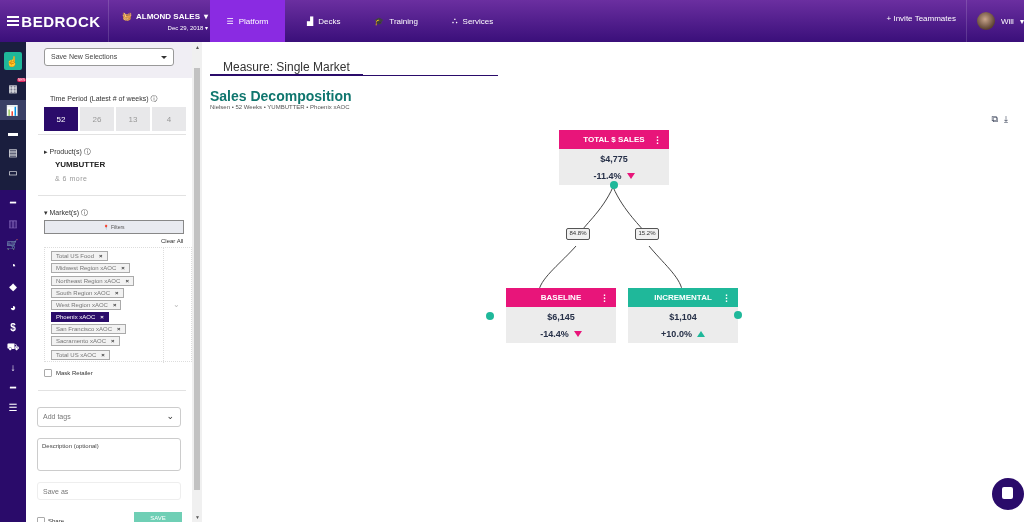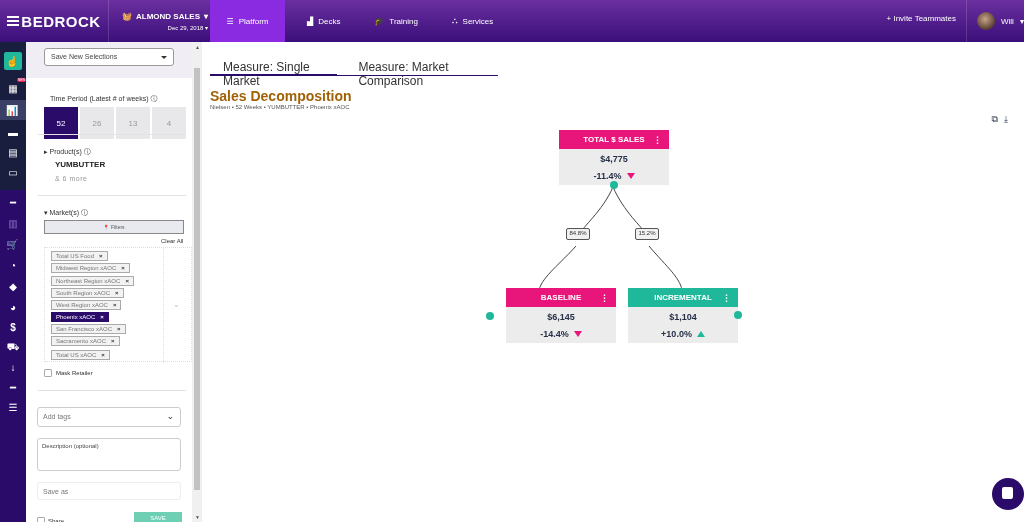--- a/index.html
+++ b/index.html
@@ -22,21 +22,21 @@
 .ri{position:absolute;left:4px;width:18px;height:16px;color:#fff;font-size:10px;display:flex;align-items:center;justify-content:center}
 .ri.sel{background:#1fb89a;border-radius:2px;height:18px}
 .ri.cur{background:#3a3f66;left:0;width:26px}
 .badge{position:absolute;right:-4px;top:-2px;background:#e0245e;color:#fff;font-size:3px;padding:0 1px;border-radius:2px}
 .panel{position:absolute;left:26px;top:42px;width:166px;height:480px;background:#fff}
 .panel .top{position:absolute;left:0;top:0;width:166px;height:36px;background:#f0eef4}
 .select1{position:absolute;left:18px;top:6px;width:130px;height:18px;border:1px solid #999;border-radius:3px;background:#fff;font-size:7px;color:#444;padding:4px 6px}
 .caret{position:absolute;right:6px;top:7px;width:0;height:0;border-left:3px solid transparent;border-right:3px solid transparent;border-top:3px solid #333}
 .lbl{position:absolute;font-size:7px;color:#333}
 .tp{position:absolute;left:18px;top:65px;display:flex;gap:2px}
-.tp div{width:34px;height:32px;background:#e8e8ea;font-size:8px;color:#999;display:flex;align-items:center;justify-content:center}
+.tp div{width:34px;height:24px;background:#e8e8ea;font-size:8px;color:#999;display:flex;align-items:center;justify-content:center}
 .tp div.on{background:#2a0b6a;color:#fff}
 .hr{position:absolute;left:12px;width:148px;border-top:1px solid #e2e2e2}
 .filters{position:absolute;left:18px;top:178px;width:140px;height:14px;border:1px solid #888;background:#e8eaf0;font-size:5px;text-align:center;line-height:12px;color:#555}
 .clear{position:absolute;left:135px;top:196px;font-size:6px;color:#333}
 .tags{position:absolute;left:18px;top:205px;width:148px;height:115px;border:1px dotted #ddd}
 .tag{position:absolute;left:6px;height:10px;border:1px solid #aaa;background:#f2f2f2;font-size:6px;color:#777;padding:1px 4px;white-space:nowrap}
 .tag.on{background:#2a0b6a;color:#fff;border-color:#2a0b6a}
 .tag .x{color:#333;font-weight:bold;margin-left:5px}
 .tag.on .x{color:#fff}
 .tags .vsep{position:absolute;left:118px;top:0;height:115px;border-left:1px dotted #ddd}
@@ -44,21 +44,21 @@
 .chk{position:absolute;width:8px;height:8px;border:1px solid #aaa;border-radius:1px;background:#fff}
 .in{position:absolute;border:1px solid #ccc;border-radius:3px;background:#fff;font-size:7px;color:#777;padding:5px}
 .savebtn{position:absolute;left:108px;top:470px;width:48px;height:12px;background:#6fcfb5;color:#fff;font-size:6px;text-align:center;line-height:12px}
 .scroll{position:absolute;left:192px;top:42px;width:10px;height:480px;background:#f0f0f0}
 .scroll .thumb{position:absolute;left:2px;top:26px;width:6px;height:422px;background:#c2c2c2}
 .scroll .up,.scroll .dn{position:absolute;left:3px;font-size:5px;color:#555}
 .main{position:absolute;left:202px;top:42px;width:822px;height:480px}
 .tabs{position:absolute;left:8px;top:16px;width:288px;height:18px;border-bottom:1px solid #2a0b6a;display:flex}
 .tab{font-size:12px;color:#333;padding:2px 13px 0 13px}
 .tab.on{border-bottom:2px solid #2a0b6a;height:18px}
-.title{position:absolute;left:8px;top:46px;font-size:14px;font-weight:bold;color:#a16207}
+.title{position:absolute;left:8px;top:46px;font-size:14px;font-weight:bold;color:#0f766e}
 .sub{position:absolute;left:8px;top:62px;font-size:6px;color:#555}
 .ticons{position:absolute;right:16px;top:72px;display:flex;gap:6px;font-size:9px;color:#263048}
 .node{position:absolute;width:110px;height:55px;background:#ececec}
 .node .hd{height:19px;color:#fff;font-size:8px;font-weight:bold;display:flex;align-items:center;justify-content:center;position:relative}
 .node .hd .k{position:absolute;right:7px;font-size:9px}
 .node .v{font-size:9px;font-weight:bold;color:#263048;text-align:center;margin-top:5px}
 .node .p{font-size:9px;font-weight:bold;color:#263048;text-align:center;margin-top:7px}
 .tri-d{display:inline-block;width:0;height:0;border-left:4px solid transparent;border-right:4px solid transparent;border-top:6px solid #e8157a;margin-left:5px}
 .tri-u{display:inline-block;width:0;height:0;border-left:4px solid transparent;border-right:4px solid transparent;border-bottom:6px solid #1fb89a;margin-left:5px}
 .pct{position:absolute;width:24px;height:12px;border:1.5px solid #555;border-radius:2px;background:#f0f0f0;font-size:6px;text-align:center;line-height:9px;color:#333}
@@ -169,21 +169,20 @@
 
 <div class="scroll">
   <span class="up" style="top:2px">▲</span>
   <div class="thumb"></div>
   <span class="dn" style="top:472px">▼</span>
 </div>
 
 <div class="main">
   <div class="tabs">
     <div class="tab on">Measure: Single Market</div>
-    <div class="tab" style="margin-left:8px">Measure: Market Comparison</div>
   </div>
   <div class="title">Sales Decomposition</div>
   <div class="sub">Nielsen  •  52 Weeks  •  YUMBUTTER  •  Phoenix xAOC</div>
   <div class="ticons">
     <span>⧉</span>
     <span>⤓</span>
   </div>
 
   <svg style="position:absolute;left:0;top:0" width="822" height="480">
     <path d="M411 145 C 400 170, 380 185, 378 192" stroke="#444" fill="none" stroke-width="1"></path>

